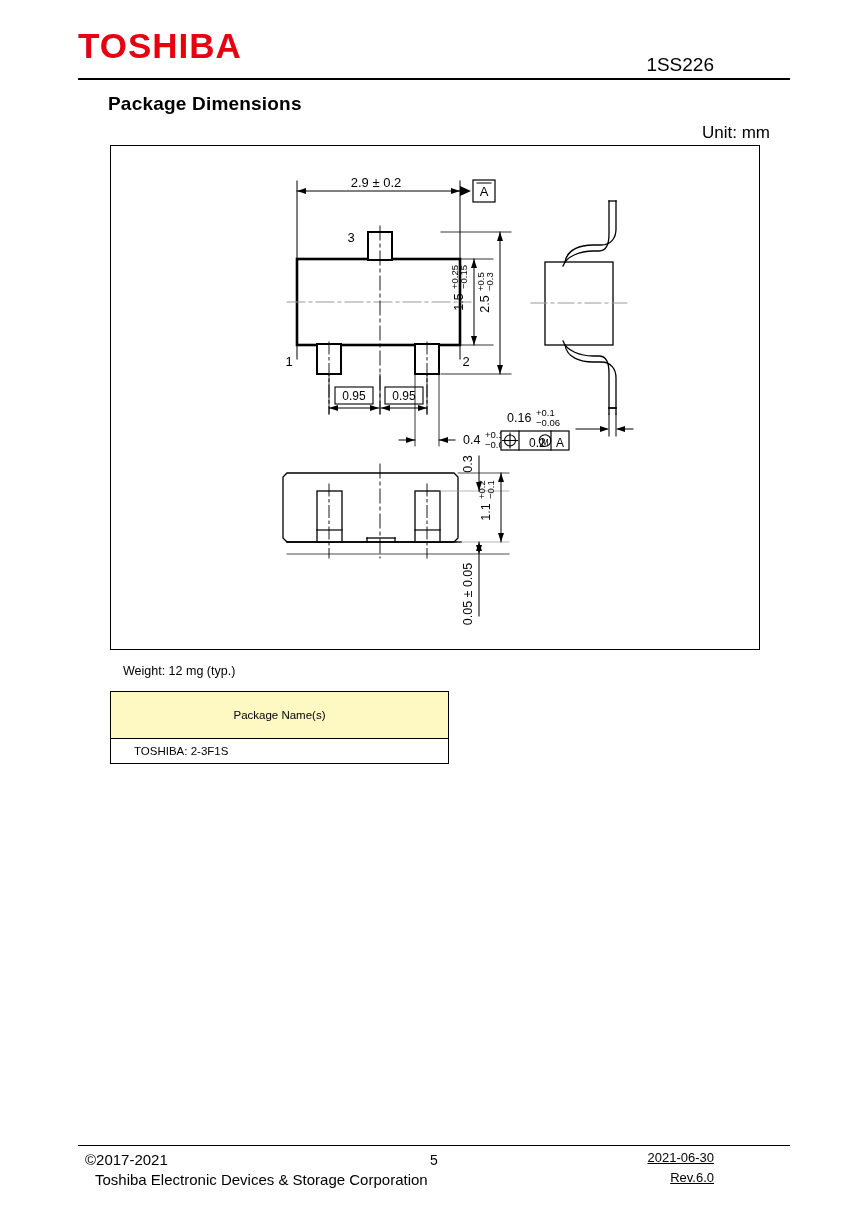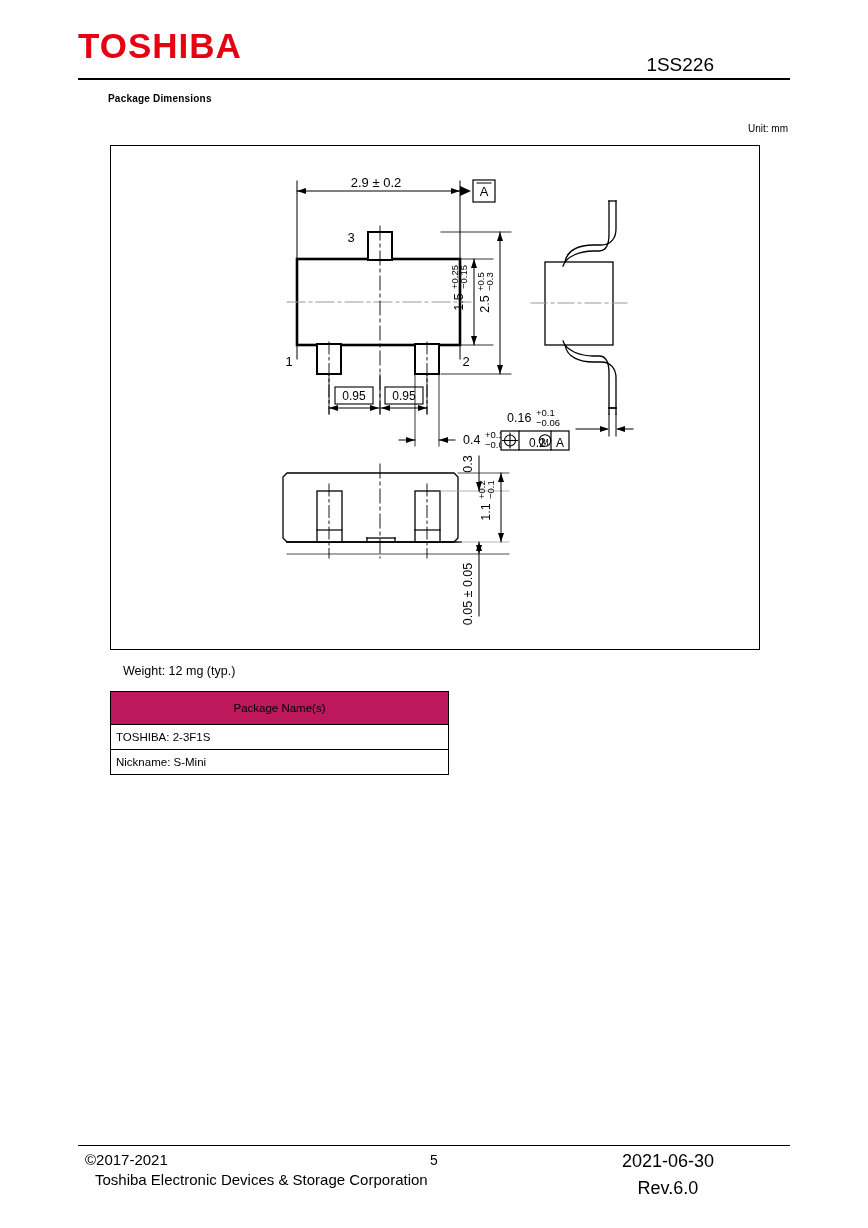--- a/index.html
+++ b/index.html
@@ -26,26 +26,26 @@
     font-size:19px;
     text-align:left;
     white-space:nowrap;
   }
   .hdr-rule{
     position:absolute;left:78px;top:78px;width:712px;height:0;
     border-top:2px solid #000;
   }
   .sect-title{
     position:absolute;left:108px;top:93px;
-    font-size:10px;font-weight:bold;
+    font-size:19px;font-weight:bold;
     letter-spacing:.2px;
   }
   .unit-label{
-    position:absolute;left:748px;top:123px;
-    font-size:10px;
+    position:absolute;left:702px;top:123px;
+    font-size:17px;
   }
 
   
   .draw-box{
     position:absolute;left:110px;top:145px;
     width:648px;height:503px;
     border:1.4px solid #000;
     background:#fff;
   }
   .draw-box svg{display:block;}
@@ -57,46 +57,46 @@
     margin-left:12px;
   }
   .pkg-table{
     position:absolute;left:110px;top:691px;
     width:339px;
     border-collapse:collapse;
     font-size:11.5px;
   }
   .pkg-table td{
     border:1.2px solid #000;
-    padding:4px 5px;
+    padding:4px 23px;
     height:16px;
   }
   .pkg-table .hd{
-    background:#be185d;
+    background:#fef9c3;
     text-align:center;
-    padding:8px 5px;
+    padding:15px 5px;
   }
 
   
   .ftr-rule{
     position:absolute;left:78px;top:1145px;width:712px;height:0;
     border-top:1.6px solid #000;
   }
   .ftr-left{
     position:absolute;left:85px;top:1150px;
     font-size:15px;line-height:1.35;
   }
   .ftr-left .corp{padding-left:10px;}
   .ftr-page{
     position:absolute;left:0;top:1152px;width:868px;
     text-align:center;font-size:14px;
   }
   .ftr-right{
     position:absolute;right:78px;top:1148px;
-    text-align:center;font-size:18px;line-height:1.5;
+    text-align:right;font-size:13px;line-height:1.5;text-decoration:underline;
   }
 </style>
 </head>
 <body>
 
 <div class="page">
 
   <div class="logo">TOSHIBA</div>
   <div class="part-no">1SS226</div>
   <div class="hdr-rule"></div>
@@ -288,23 +288,20 @@
 
   <div class="weight">Weight: 12 mg (typ.)</div>
 
   <table class="pkg-table">
     <tbody>
         <tr>
       <td class="hd">Package Name(s)</td>
     </tr>
     <tr>
       <td>TOSHIBA: 2-3F1S</td>
-    </tr>
-    <tr>
-      <td>Nickname: S-Mini</td>
     </tr>
   </tbody>
     </table>
 
   <div class="ftr-rule"></div>
   <div class="ftr-left">
     <div>©2017-2021</div>
     <div class="corp">Toshiba Electronic Devices &amp; Storage Corporation</div>
   </div>
   <div class="ftr-page">5</div>

